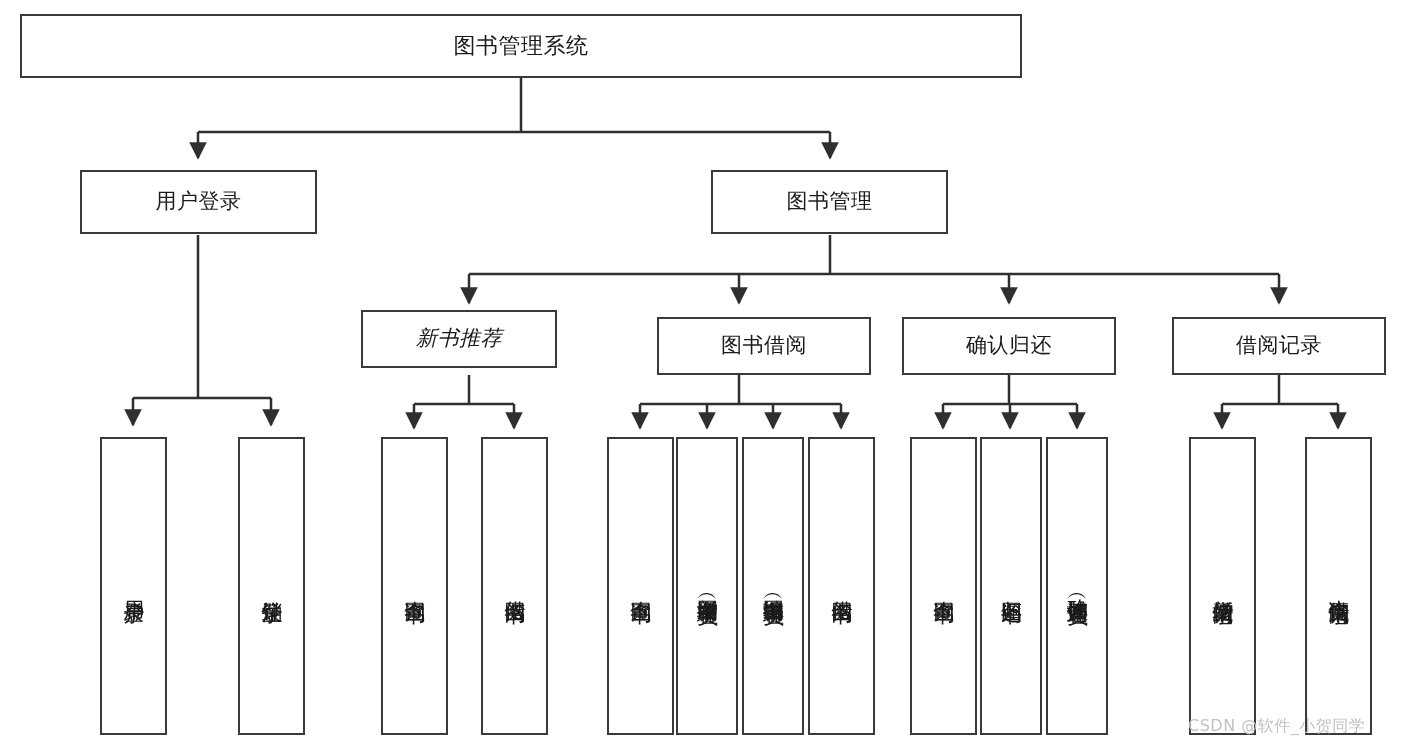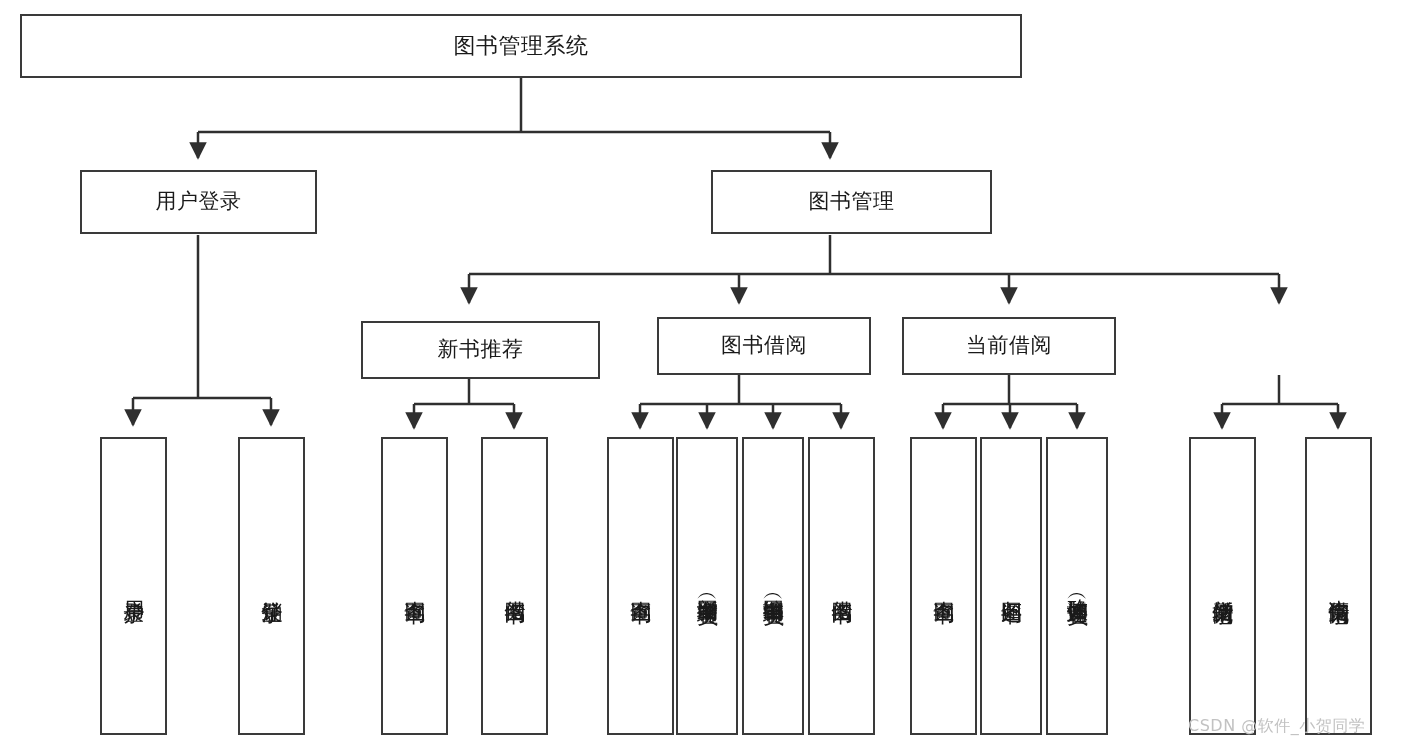--- a/index.html
+++ b/index.html
@@ -121,32 +121,35 @@
     </g>
   </svg>
 
   <div class="node horiz root" style="left:20px; top:14px; width:1002px; height:64px;">
     <span>图书管理系统</span>
   </div>
 
   <div class="node horiz" style="left:80px; top:170px; width:237px; height:64px;">
     <span>用户登录</span>
   </div>
-  <div class="node horiz" style="left:711px; top:170px; width:281px; height:64px;">
+  <div class="node horiz" style="left:711px; top:170px; width:237px; height:64px;">
     <span>图书管理</span>
   </div>
 
-  <div class="node horiz" style="left:361px; top:321px; width:239px; height:58px;">
+  <div class="node horiz" style="left:361px; top:310px; width:196px; height:58px;font-style:italic;">
     <span>新书推荐</span>
   </div>
   <div class="node horiz" style="left:633px; top:317px; width:214px; height:58px;margin-left:24px;">
     <span>图书借阅</span>
   </div>
   <div class="node horiz" style="left:902px; top:317px; width:214px; height:58px;">
-    <span>当前借阅</span>
+    <span>确认归还</span>
+  </div>
+  <div class="node horiz" style="left:1172px; top:317px; width:214px; height:58px;">
+    <span>借阅记录</span>
   </div>
 
   <div class="node leaf" style="left:100px; top:437px; width:67px; height:298px;">
     <span class="vtext">用户登录</span>
   </div>
   <div class="node leaf" style="left:238px; top:437px; width:67px; height:298px;">
     <span class="vtext">注销登录</span>
   </div>
 
   <div class="node leaf" style="left:381px; top:437px; width:67px; height:298px;">

